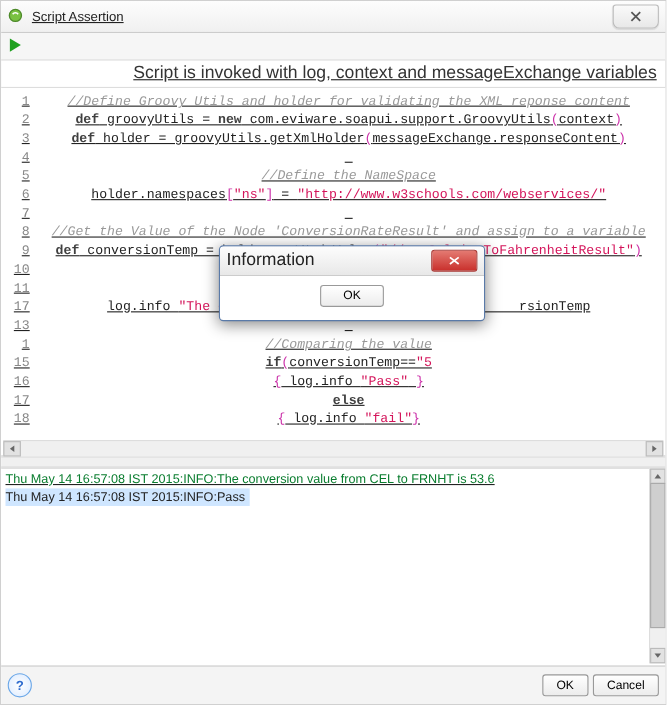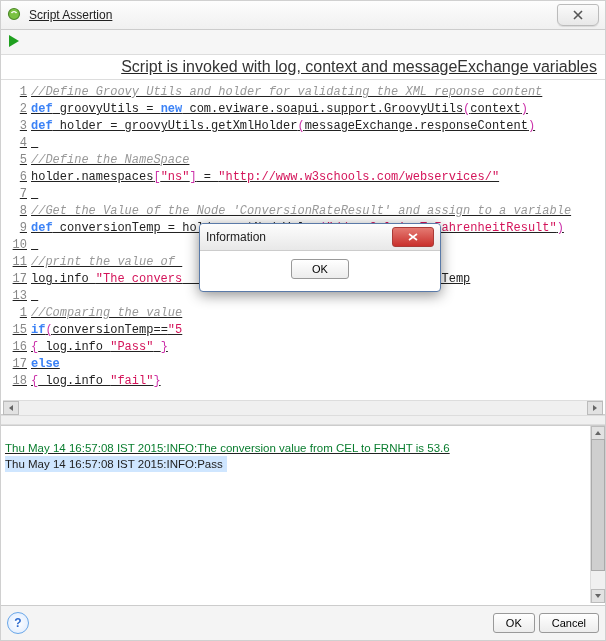--- a/index.html
+++ b/index.html
@@ -8,52 +8,52 @@
   .titlebar .appicon { width:16px; height:16px; margin-right:6px; }
   .titlebar .spacer { flex:1; }
   .titlebar .close-gap { width:40px; height:20px; border:1px solid #bbb; border-radius:3px 3px 6px 6px; display:flex; align-items:center; justify-content:center; background:linear-gradient(#fafafa,#e8e8e8); box-shadow: 0 1px 1px rgba(0,0,0,.1);}
   .titlebar .close-gap svg { width:12px; height:12px; }
   .toolbar { height:24px; background:#f6f6f6; border-bottom:1px solid #ddd; display:flex; align-items:center; padding:0 6px; }
   .infobar { height:24px; border-bottom:1px solid #ddd; display:flex; align-items:center; justify-content:flex-end; padding:0 8px; font-family: Tahoma, Arial, sans-serif; font-size:16px; color:#333;}
   .editor-wrap { position:relative; height:335px; border-bottom:1px solid #ccc; box-sizing:border-box; background:#fff; padding:4px 2px 0 2px;}
   .editor { display:flex; height: calc(100% - 14px); overflow:hidden; font-family:"Courier New",monospace; font-size:12px; line-height:17px;}
   .gutter { width:24px; text-align:right; color:#888; padding-right:4px; user-select:none; }
   .gutter div { height:17px; }
-  .code { flex:1; white-space:pre; overflow:hidden; position:relative;}
+  .code { flex:1; white-space:pre; overflow:hidden; position:relative;text-align:center;}
   .code .line { height:17px; }
   .hscroll { height:14px; background:#f0f0f0; display:flex; align-items:center; border-top:1px solid #ddd;}
   .hscroll .arrow { width:14px; height:12px; background:#e2e2e2; border:1px solid #bbb; display:flex; align-items:center; justify-content:center;}
   .hscroll .track { flex:1; height:12px; background:#f0f0f0; position:relative; margin:0 1px;}
 
-  .logpanel { height:178px; position:relative; border-top:1px solid #ccc; background:#fff; padding:14px 14px 2px 4px; box-sizing:border-box;}
+  .logpanel { height:178px; position:relative; border-top:1px solid #ccc; background:#fff; padding:2px 14px 2px 4px; box-sizing:border-box;}
   .log-lines { font-family: Tahoma, Arial, sans-serif; font-size:11.5px; line-height:16px;}
   .log-lines .lg { color:#0a7d2f; }
   .log-lines .sel { background:#cfe6ff; color:#222; display:inline-block; padding-right:4px;}
   .log-vscroll { position:absolute; right:0; top:0; bottom:0; width:14px; background:#f0f0f0; border-left:1px solid #ddd;}
   .log-vscroll .btn { width:12px; height:12px; background:#e2e2e2; border:1px solid #bbb; position:absolute; left:0; display:flex; align-items:center; justify-content:center;}
   .log-vscroll .btn.up { top:0;} .log-vscroll .btn.down { bottom:0;}
   .log-vscroll .thumb { position:absolute; left:0; width:12px; background:#cfcfcf; border:1px solid #aaa; top:13px; height:130px;}
 
   .bottombar { position:absolute; left:0; right:0; bottom:0; height:34px; border-top:1px solid #ccc; display:flex; align-items:center; padding:0 6px; background:#f4f4f4;}
   .bottombar .help { width:20px; height:20px; border:1px solid #6aa7e8; border-radius:50%; display:flex; align-items:center; justify-content:center; color:#2d6bcf; font-weight:bold; font-size:12px; background:radial-gradient(#fff,#dbeaff);}
   .bottombar .spacer { flex:1; }
   .bottombar button { font-size:11px; padding:3px 12px; margin-left:4px; background:linear-gradient(#fff,#ececec); border:1px solid #999; border-radius:3px; }
 
   .modal { position:absolute; left:198px; top:222px; width:240px; background:#fff; border:1px solid #5a7aa8; box-shadow: 0 3px 14px rgba(0,0,0,.45); border-radius:4px; z-index:10;}
-  .modal .mtitle { height:26px; background:linear-gradient(#fdfdfd,#e8e8e8); border-bottom:1px solid #ccc; display:flex; align-items:center; padding:0 6px; font-size:12px; border-radius:4px 4px 0 0;}
+  .modal .mtitle { height:26px; background:linear-gradient(#fdfdfd,#e8e8e8); border-bottom:1px solid #ccc; display:flex; align-items:center; padding:0 6px; font-size:16px; border-radius:4px 4px 0 0;}
   .modal .mtitle .spacer{flex:1;}
   .modal .mclose { width:40px; height:18px; border-radius:3px; background:linear-gradient(#e47a72,#c9302c); display:flex; align-items:center; justify-content:center; border:1px solid #aa3b37;}
   .modal .mbody { padding:14px 10px 6px 10px; display:flex; align-items:center;}
   .modal .micon { width:32px; height:32px; margin-right:10px;}
   .modal .mbtns { text-align:center; padding:8px 0 12px;}
   .modal .mbtns button { font-size:11px; padding:3px 20px; background:linear-gradient(#fff,#ececec); border:1px solid #999; border-radius:3px;}
 
   
   .cm { color:#999999; font-style:italic; } 
-  .kw { color:#3b82f6; font-weight:bold;margin-top:44px;}
+  .kw { color:#404040; font-weight:bold;margin-top:44px;}
   .st { color:#d4145a; } 
   .pa { color:#cc33aa;}
   .sep { height:8px; background:#f0f0f0; border-top:1px solid #ddd; border-bottom:1px solid #ddd;}
 
   .play svg { width:14px; height:14px;}
 </style>
 </head>
 <body>
 
 <div class="window">

